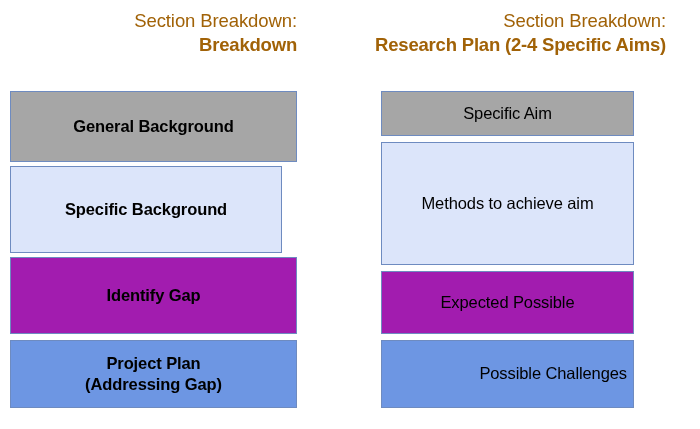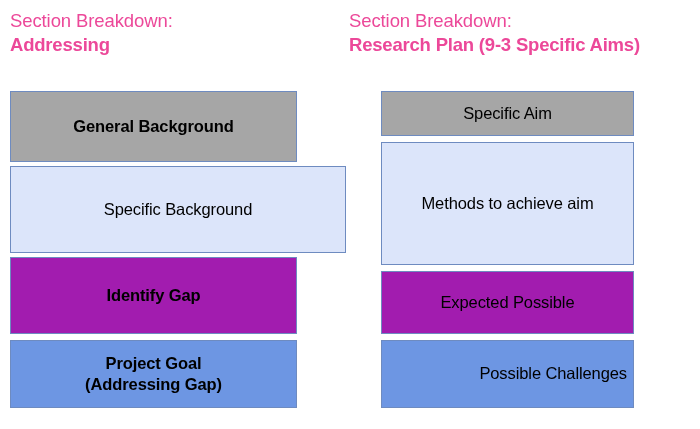--- a/index.html
+++ b/index.html
@@ -20,23 +20,23 @@
   .canvas {
     position: relative;
     width: 700px;
     height: 429px;
     background: #ffffff;
   }
 
   
   .col-title {
     position: absolute;
-    text-align: left;
+    text-align: right;
     line-height: 1.30;
-    color: #ec4899;
+    color: #a16207;
   }
   .col-title .line1 {
     display: block;
     font-size: 18.5px;
     font-weight: 400;
     letter-spacing: -0.1px;
     white-space: nowrap;
   }
   .col-title .line2 {
     display: block;
@@ -69,62 +69,62 @@
 
   .fill-gray        { background: #A6A6A6; }
   .fill-blue-light  { background: #DCE5FA; }
   .fill-blue-mid    { background: #a21caf; }
   .fill-blue-dark   { background: #6D96E3; }
 
   .bold-label { font-weight: 700; }
 
   
   #box-general-background  { left: 10px; top: 91px;  width: 287px; height: 71px; }
-  #box-specific-background { left: 10px; top: 166px; width: 336px; height: 87px; }
+  #box-specific-background { left: 10px; top: 166px; width: 272px; height: 87px; font-weight: bold; }
   #box-identify-gap        { left: 10px; top: 257px; width: 287px; height: 77px; }
   #box-project-goal        { left: 10px; top: 340px; width: 287px; height: 68px; }
 
   
   #box-specific-aim        { left: 381px; top: 91px;  width: 253px; height: 45px; }
   #box-methods             { left: 381px; top: 142px; width: 253px; height: 123px; }
   #box-expected-results    { left: 381px; top: 271px; width: 253px; height: 63px; }
   #box-possible-challenges { left: 381px; top: 340px; width: 253px; height: 68px; justify-content: flex-end; }
 </style>
 </head>
 <body>
 
 <div class="canvas">
 
   <div class="col-title" id="title-left">
     <span class="line1">Section Breakdown:</span>
-    <span class="line2">Addressing</span>
+    <span class="line2">Breakdown</span>
   </div>
 
   <div class="box fill-gray" id="box-general-background">
     <span class="label bold-label">General Background</span>
   </div>
 
   <div class="box fill-blue-light" id="box-specific-background">
     <span class="label">Specific Background</span>
   </div>
 
   <div class="box fill-blue-mid" id="box-identify-gap">
     <span class="label bold-label">Identify Gap</span>
   </div>
 
   <div class="box fill-blue-dark" id="box-project-goal">
     <span class="label bold-label">
-      <span>Project Goal</span>
+      <span>Project Plan</span>
       <span class="sub">(Addressing Gap)</span>
     </span>
   </div>
 
   <div class="col-title" id="title-right">
     <span class="line1">Section Breakdown:</span>
-    <span class="line2">Research Plan (9-3 Specific Aims)</span>
+    <span class="line2">Research Plan (2-4 Specific Aims)</span>
   </div>
 
   <div class="box fill-gray" id="box-specific-aim">
     <span class="label">Specific Aim</span>
   </div>
 
   <div class="box fill-blue-light" id="box-methods">
     <span class="label">Methods to achieve aim</span>
   </div>
 

